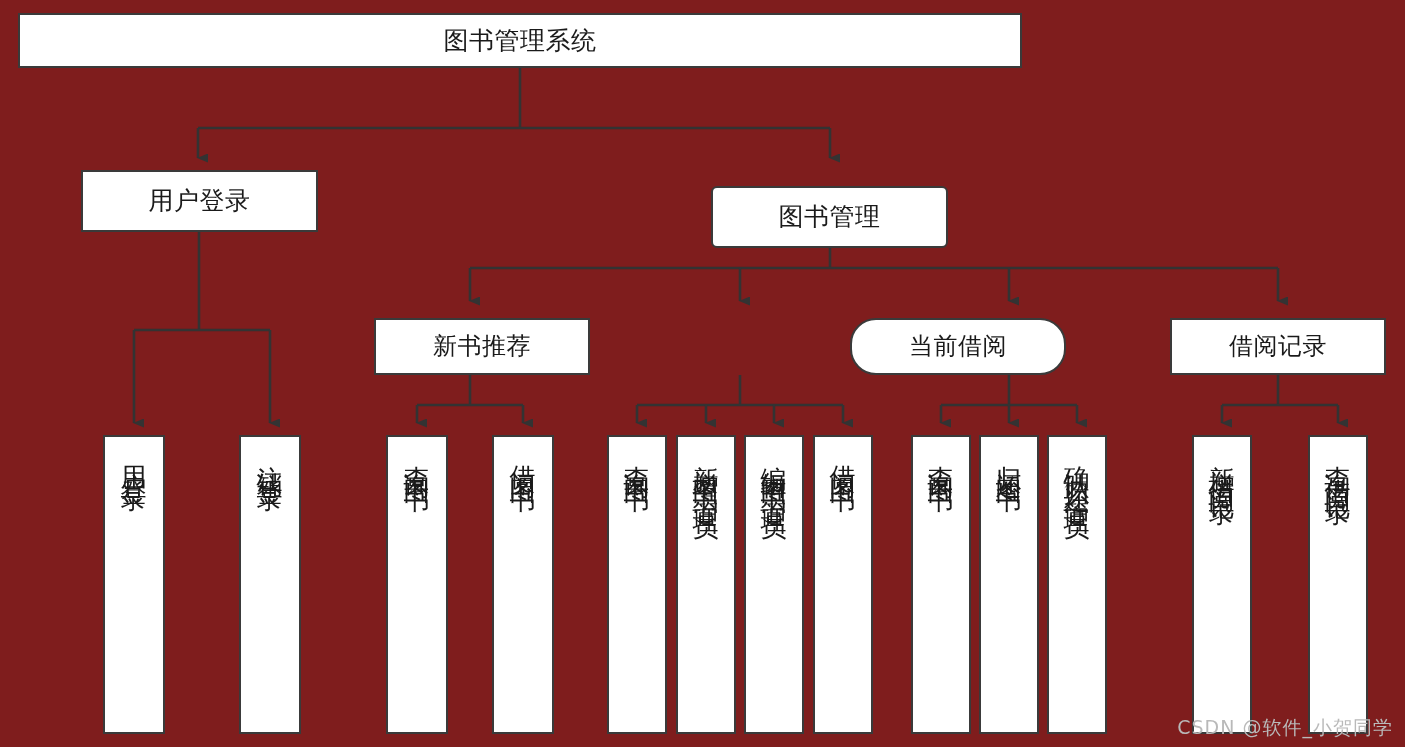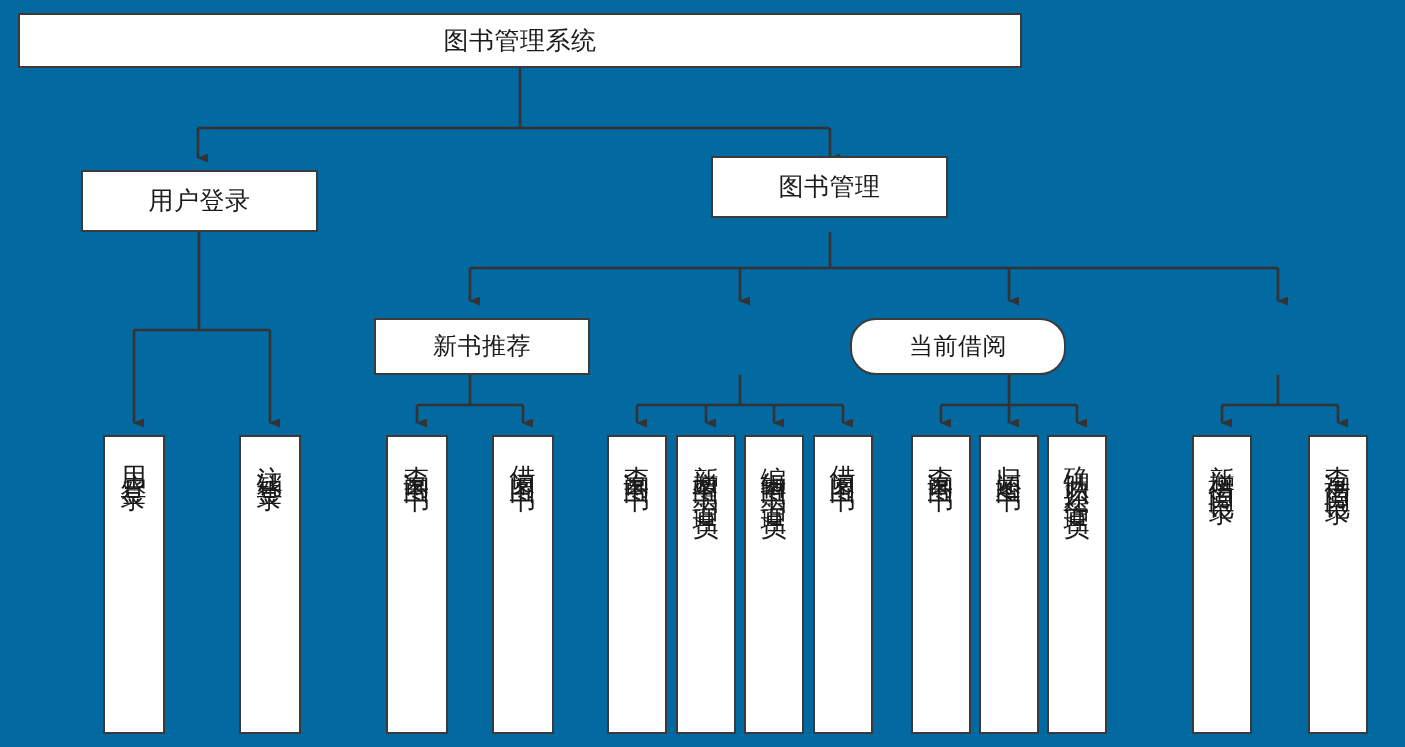--- a/index.html
+++ b/index.html
@@ -8,21 +8,21 @@
     padding: 0;
     background: #ffffff;
   }
   body {
     font-family: "DejaVu Sans", "Liberation Sans", sans-serif;
   }
   #diagram-root {
     position: relative;
     width: 1405px;
     height: 747px;
-    background: #0369a1;
+    background: #7f1d1d;
     overflow: hidden;
   }
   svg.edges {
     position: absolute;
     left: 0;
     top: 0;
     width: 1405px;
     height: 747px;
     pointer-events: none;
   }
@@ -131,33 +131,36 @@
   </svg>
 
   <div class="node horiz level1" style="left:18px; top:13px; width:1004px; height:55px;">
     <span class="node-label">图书管理系统</span>
   </div>
 
   <div class="node horiz level2" style="left:81px; top:170px; width:237px; height:62px;">
     <span class="node-label">用户登录</span>
   </div>
 
-  <div class="node horiz level2" style="left:711px; top:156px; width:237px; height:62px;">
+  <div class="node horiz level2" style="left:711px; top:186px; width:237px; height:62px;border-radius:6px;">
     <span class="node-label">图书管理</span>
   </div>
 
   <div class="node horiz level3" style="left:374px; top:318px; width:216px; height:57px;">
     <span class="node-label">新书推荐</span>
   </div>
 
 
   <div class="node horiz level3" style="left:850px; top:318px; width:216px; height:57px;border-radius:26px;">
     <span class="node-label">当前借阅</span>
   </div>
 
+  <div class="node horiz level3" style="left:1170px; top:318px; width:216px; height:57px;">
+    <span class="node-label">借阅记录</span>
+  </div>
 
   <div class="node leaf" style="left:103px; top:435px; width:62px; height:299px;">
     <span class="node-label">用户登录</span>
   </div>
   <div class="node leaf" style="left:239px; top:435px; width:62px; height:299px;">
     <span class="node-label">注销登录</span>
   </div>
 
   <div class="node leaf" style="left:386px; top:435px; width:62px; height:299px;">
     <span class="node-label">查询图书</span>
@@ -189,14 +192,15 @@
     <span class="node-label">确认归还（管理员）</span>
   </div>
 
   <div class="node leaf" style="left:1192px; top:435px; width:60px; height:299px;">
     <span class="node-label">新增借阅记录</span>
   </div>
   <div class="node leaf" style="left:1308px; top:435px; width:60px; height:299px;">
     <span class="node-label">查询借阅记录</span>
   </div>
 
+  <div class="watermark">CSDN @软件_小贺同学</div>
 
 </div>
 
 </body></html>

